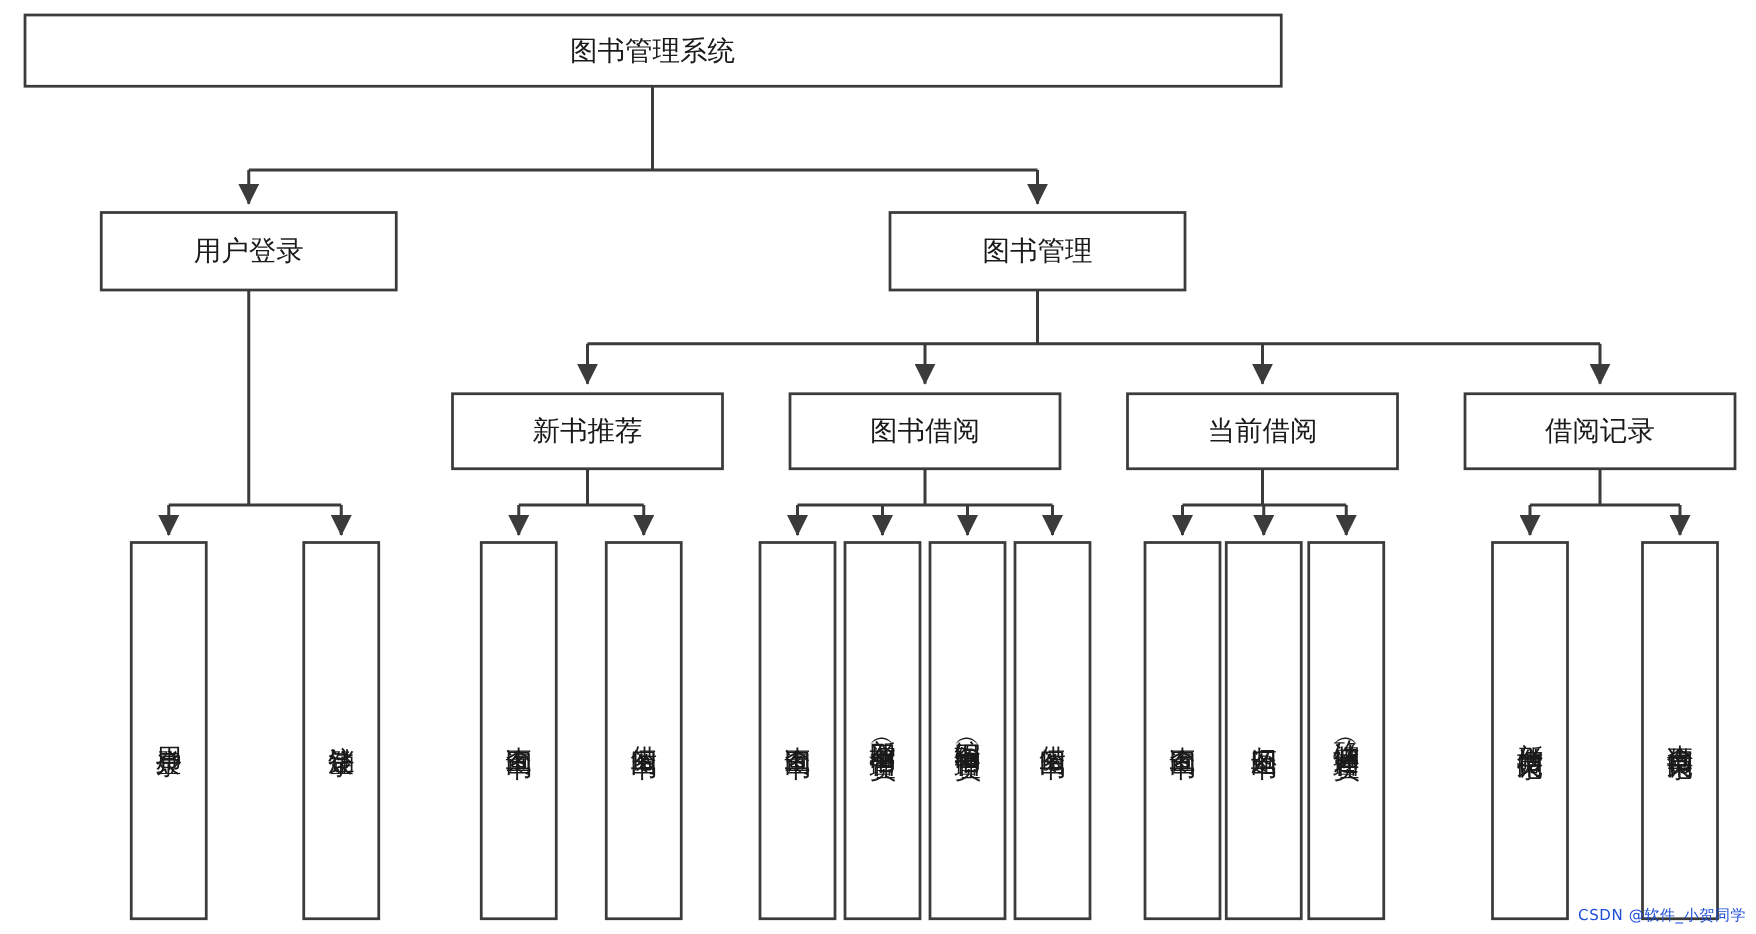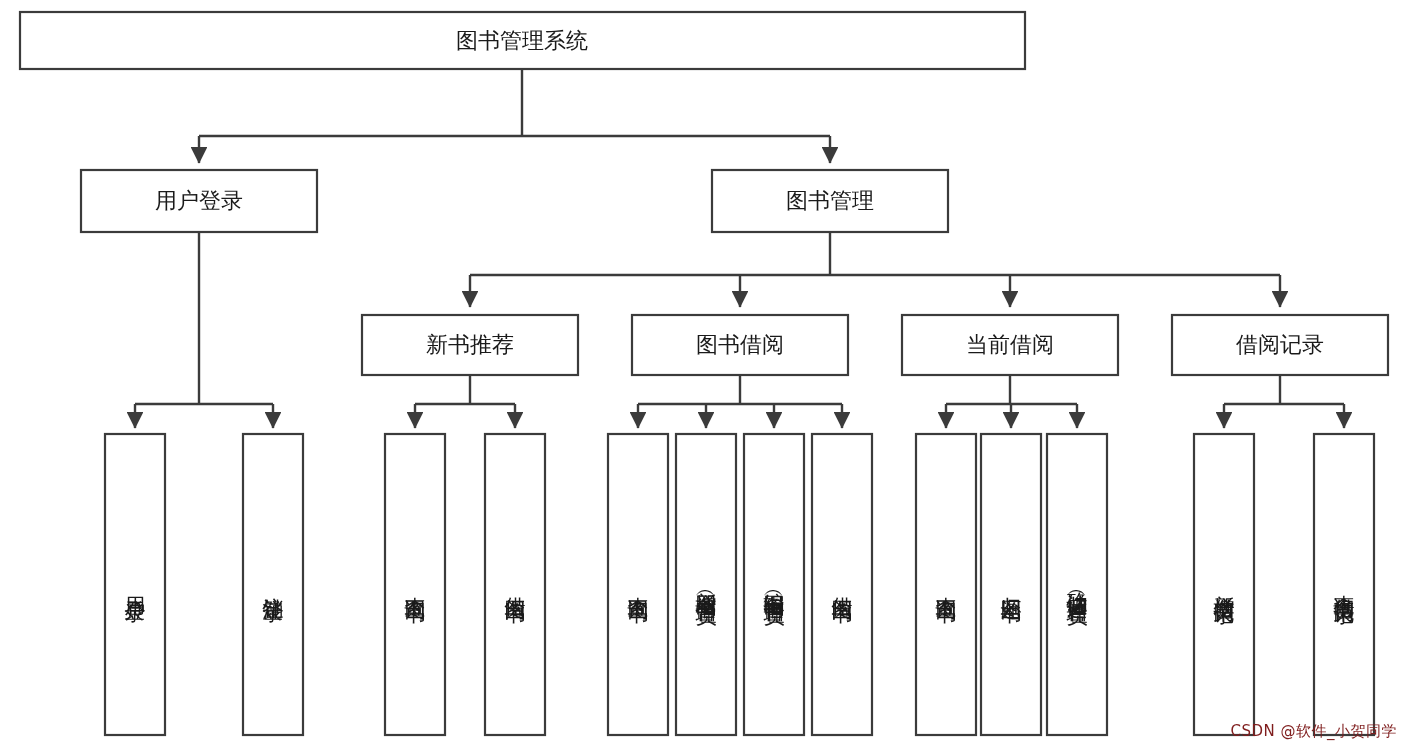--- a/index.html
+++ b/index.html
@@ -56,22 +56,22 @@
     writing-mode: vertical-rl;
     text-orientation: upright;
     letter-spacing: 2px;
     text-anchor: middle;
   }
   .watermark {
     position: absolute;
     right: 8px;
     bottom: 6px;
     font-family: "DejaVu Sans", "Liberation Sans", sans-serif;
-    font-size: 15px;
-    color: #7f1d1d;
+    font-size: 12px;
+    color: #1d4ed8;
     white-space: nowrap;
     pointer-events: none;
     letter-spacing: 0.5px;
   }
 </style>
 </head>
 <body>
 
 <div id="diagram-root">
 

